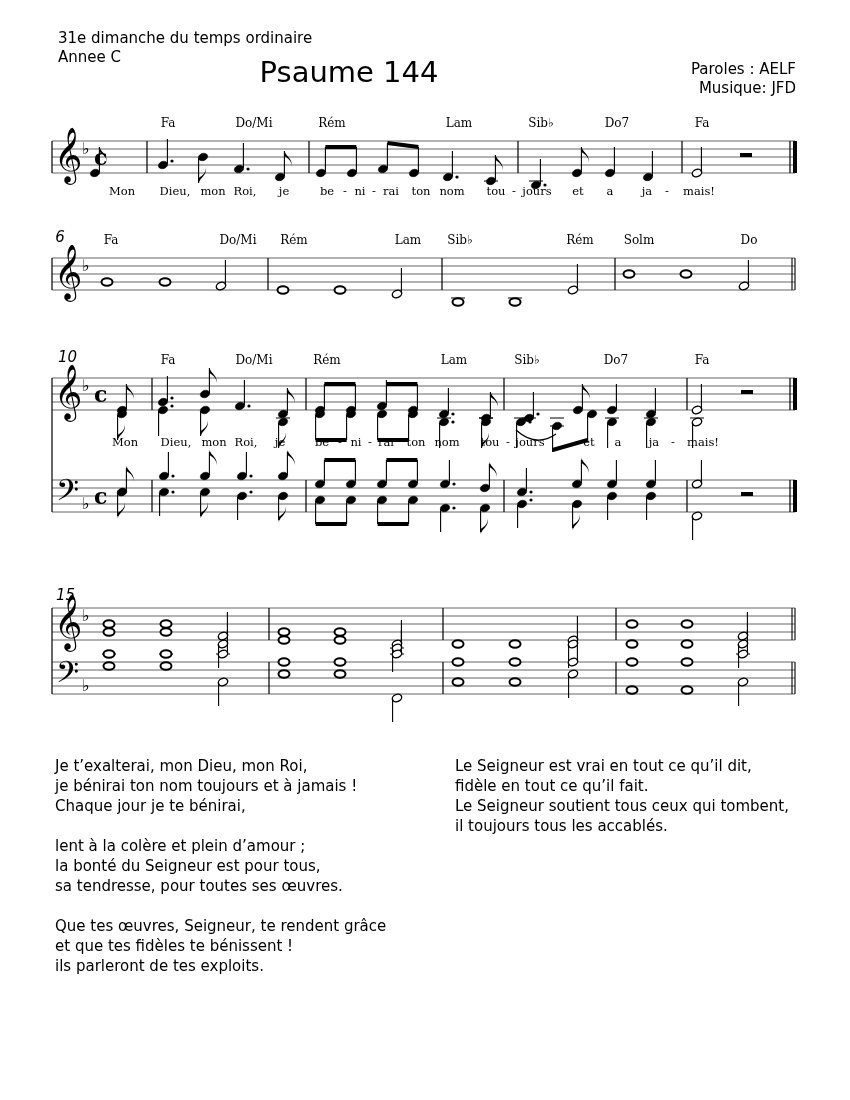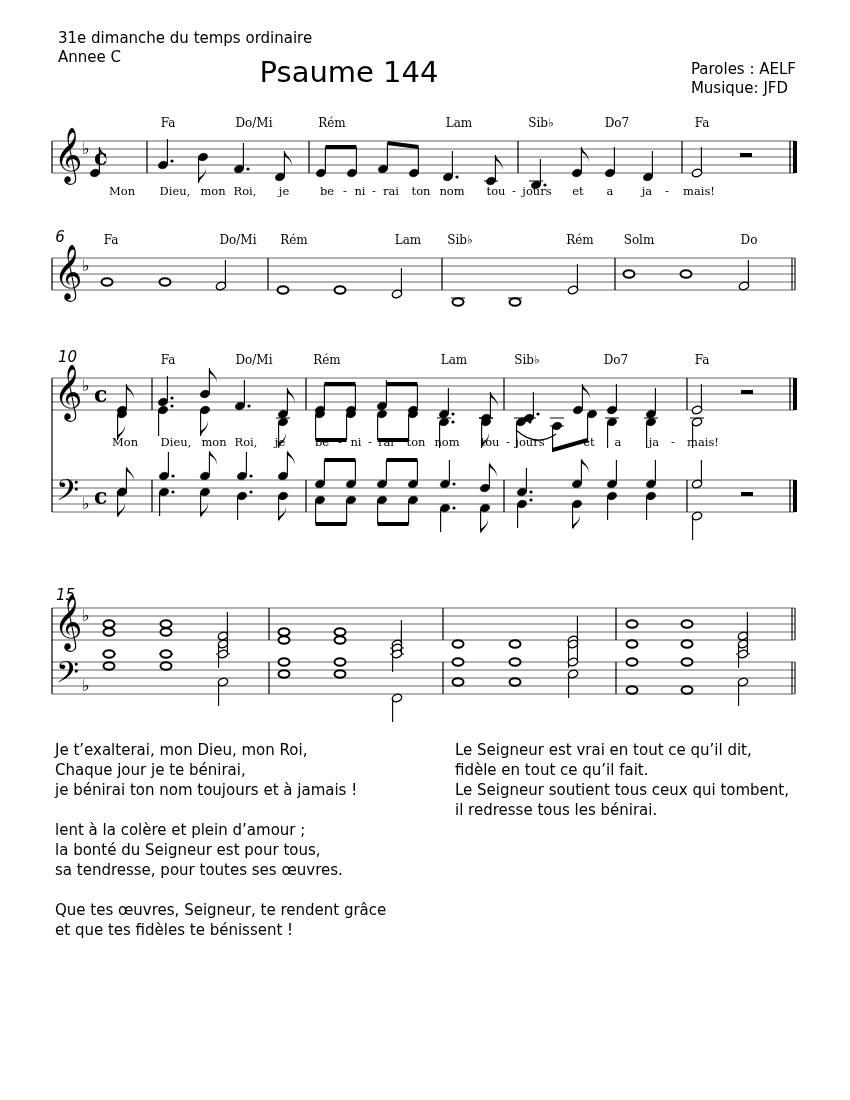--- a/index.html
+++ b/index.html
@@ -1,25 +1,25 @@
 <!DOCTYPE html>
 <html><head>
 <meta charset="utf-8">
 <style>
   html, body { margin:0; padding:0; background:#ffffff; }
   body { width:850px; height:1100px; position:relative; overflow:hidden; font-family:"DejaVu Sans", sans-serif; color:#000; }
   .hdr-left { position:absolute; left:58px; top:29px; font-size:15px; line-height:19px; }
   .title { position:absolute; left:0; width:698px; top:55px; text-align:center; font-size:29px; }
-  .hdr-right { position:absolute; right:54px; top:60px; font-size:15px; line-height:19px; text-align:left; }
+  .hdr-right { position:absolute; right:54px; top:60px; font-size:15px; line-height:19px; text-align:right; }
   svg.score { position:absolute; left:0; top:0; }
   .chord { font-family:"DejaVu Serif", serif; font-size:12px; }
   .lyric { font-family:"DejaVu Serif", serif; font-size:11.5px; }
   .mnum { font-family:"DejaVu Sans", sans-serif; font-style:italic; font-size:15px; }
   .verses { position:absolute; font-size:15px; line-height:20px; }
-  .verses p { margin:0 0 20px 0; }
+  .verses p { margin:16px 0 20px 0; }
   .verse-line { display:block; white-space:nowrap; }
 </style>
 </head>
 <body>
 
 <div class="hdr-left">
   <div>31e dimanche du temps ordinaire</div>
   <div>Annee C</div>
 </div>
 <div class="title">Psaume 144</div>
@@ -491,33 +491,34 @@
     <line x1="736" x2="750" y1="654" y2="654" stroke="#000" stroke-width="1"></line>
     <ellipse cx="743" cy="654" rx="4.8" ry="3.6" transform="rotate(-20 743 654)" fill="#fff" stroke="#000" stroke-width="1.4"></ellipse>
     <line x1="747.4" x2="747.4" y1="653" y2="630" stroke="#000" stroke-width="1.1"></line>
     <ellipse cx="743" cy="682" rx="4.8" ry="3.6" transform="rotate(-20 743 682)" fill="#fff" stroke="#000" stroke-width="1.4"></ellipse>
     <line x1="738.6" x2="738.6" y1="683" y2="706" stroke="#000" stroke-width="1.1"></line>
   </svg>
 
 <div class="verses" style="left:55px; top:740px;" id="verses-left">
     <p>
       <span class="verse-line">Je t’exalterai, mon Dieu, mon Roi,</span>
+      <span class="verse-line">je bénirai ton nom toujours et à jamais !</span>
       <span class="verse-line">Chaque jour je te bénirai,</span>
-      <span class="verse-line">je bénirai ton nom toujours et à jamais !</span>
     </p>
     <p>
       <span class="verse-line">lent à la colère et plein d’amour ;</span>
       <span class="verse-line">la bonté du Seigneur est pour tous,</span>
       <span class="verse-line">sa tendresse, pour toutes ses œuvres.</span>
     </p>
     <p>
       <span class="verse-line">Que tes œuvres, Seigneur, te rendent grâce</span>
       <span class="verse-line">et que tes fidèles te bénissent !</span>
+      <span class="verse-line">ils parleront de tes exploits.</span>
     </p>
   </div>
 <div class="verses" style="left:455px; top:740px;" id="verses-right">
     <p>
       <span class="verse-line">Le Seigneur est vrai en tout ce qu’il dit,</span>
       <span class="verse-line">fidèle en tout ce qu’il fait.</span>
       <span class="verse-line">Le Seigneur soutient tous ceux qui tombent,</span>
-      <span class="verse-line">il redresse tous les bénirai.</span>
+      <span class="verse-line">il toujours tous les accablés.</span>
     </p>
   </div>
 
 </body></html>

